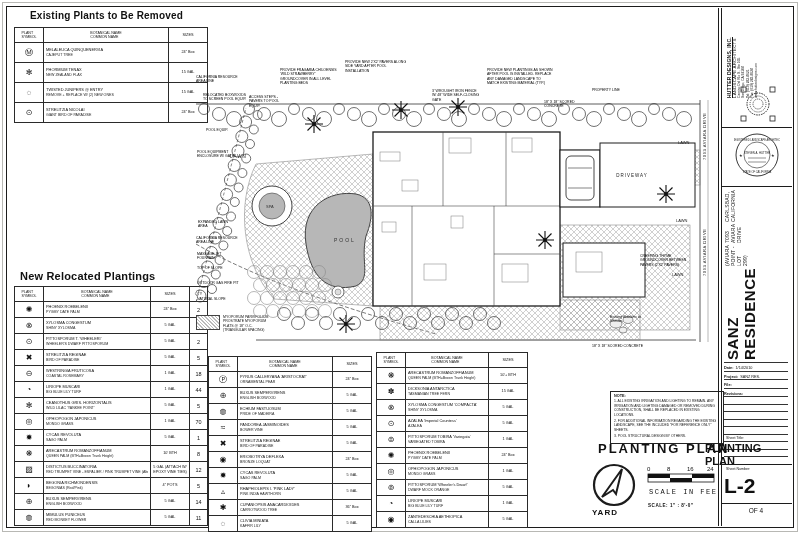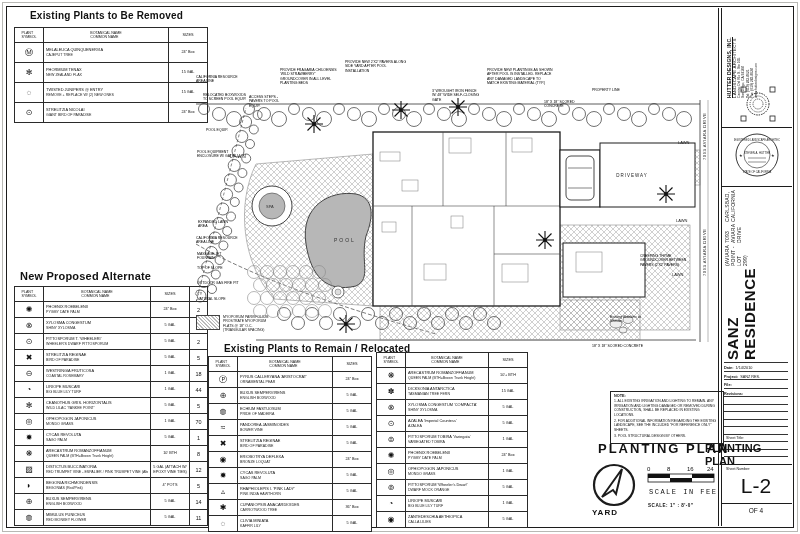--- a/index.html
+++ b/index.html
@@ -53,21 +53,21 @@
   .firm-addr{font-size:3.3px;line-height:1.3}
   .proj{position:absolute;left:724px;top:196px;width:64px;height:158px;display:flex;justify-content:center;gap:2px}
   .proj-title{font-weight:bold;font-size:15px;letter-spacing:.5px}
   .proj-sub{font-size:5px;letter-spacing:.2px}
   .info{position:absolute;left:724px;top:362px;width:64px}
   .info .row{font-size:3.8px;border-bottom:.5px solid #333;height:7px;display:flex;gap:2px;align-items:flex-end;padding-bottom:.5px}
   .info .row b{font-weight:bold}
   .rev-line{border-bottom:.5px solid #333;height:6.5px}
   .sheet-title-label,.sheet-num-label{position:absolute;left:726px;font-size:3.6px}
   .sheet-title{position:absolute;left:705px;width:64px;text-align:left;font-weight:bold;font-size:11px;line-height:1.15;white-space:pre-line}
-  .sheet-num{position:absolute;left:724px;width:64px;text-align:center;font-weight:normal;font-size:21px}
+  .sheet-num{position:absolute;left:724px;width:64px;font-weight:bold;font-size:21px}
   .sheet-of{position:absolute;left:724px;width:64px;text-align:center;font-size:6.5px}
 </style>
 </head>
 <body>
 
 <div class="sheet">
   <div class="frame-outer"></div>
   <div class="frame"></div>
 
   <div class="tbl-title" style="left:30px;top:10px">Existing Plants to Be Removed</div>
@@ -120,21 +120,21 @@
           </div>
           <div class="c-name">
             <div class="bot">STRELITZIA NICOLAI</div>
             <div class="com">GIANT BIRD OF PARADISE</div>
           </div>
           <div class="c-size">24" Box</div>
         </div>
       </div>
   </div>
 
-  <div class="tbl-title" style="left:20px;top:270px;font-size:11px">New Proposed Alternate</div>
+  <div class="tbl-title" style="left:20px;top:270px;font-size:11px">New Relocated Plantings</div>
   <div class="tbl rows15" style="left:14px;top:286px;width:192px">
     <div class="thead">
       <div class="c-sym hc">PLANT
 SYMBOL</div>
       <div class="c-name hc">BOTANICAL NAME
 COMMON NAME</div>
       <div class="c-size hc" style="justify-content:center">SIZES</div>
       <div class="c-qty hc" style="font-size:3.6px;justify-content:center">QTY</div>
     </div>
     <div>
@@ -313,21 +313,20 @@
     <div class="swatch"></div>
     <div class="lg-lines">
 
     <div>MYOPORUM PARVIFOLIUM</div>
         <div>PROSTRATE MYOPORUM</div>
         <div>FLATS @ 18" O.C.</div>
         <div>(TRIANGULAR SPACING)</div>
       </div>
   </div>
 
-  <div class="tbl-title" style="left:224px;top:343px;font-size:10px">Existing Plants to Remain / Relocated</div>
   <div class="tbl rows15" style="left:208px;top:356px;width:162px">
     <div class="thead">
       <div class="c-sym hc">PLANT
 SYMBOL</div>
       <div class="c-name hc">BOTANICAL NAME
 COMMON NAME</div>
       <div class="c-size hc" style="justify-content:center">SIZES</div>
     </div>
     <div>
 

